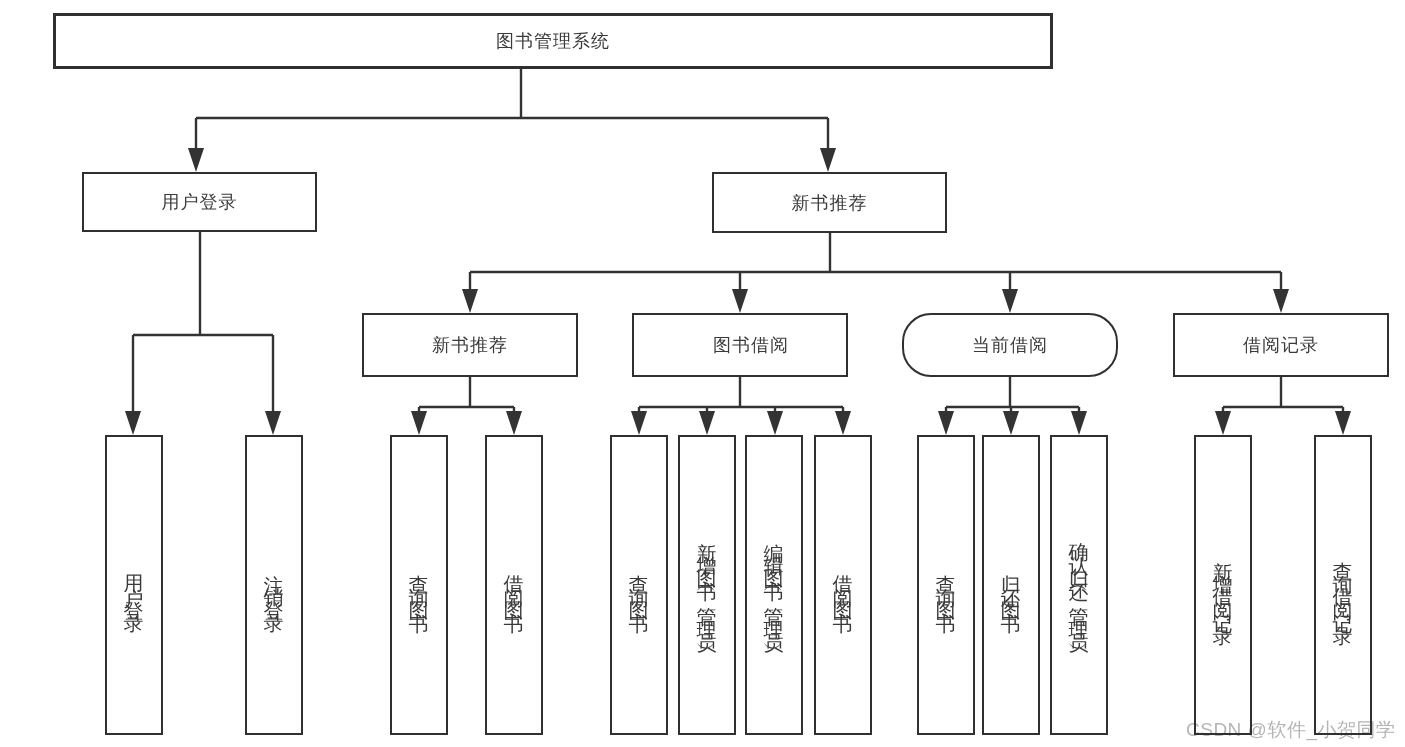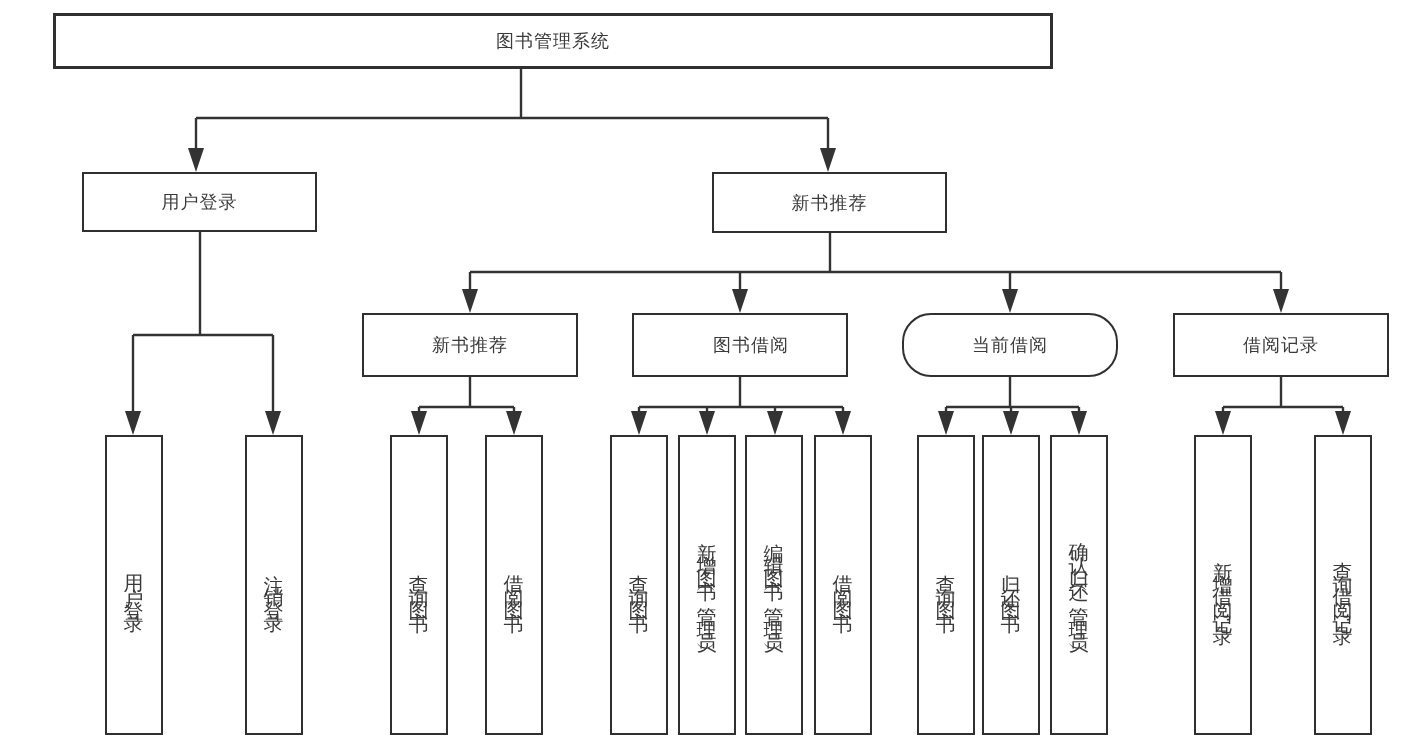--- a/index.html
+++ b/index.html
@@ -189,13 +189,14 @@
     <span class="vtext">确认归还（管理员）</span>
   </div>
 
   <div class="leaf" style="left:1194px;">
     <span class="vtext">新增借阅记录</span>
   </div>
   <div class="leaf" style="left:1314px;">
     <span class="vtext">查询借阅记录</span>
   </div>
 
+  <div class="watermark">CSDN @软件_小贺同学</div>
 </div>
 
 </body></html>

